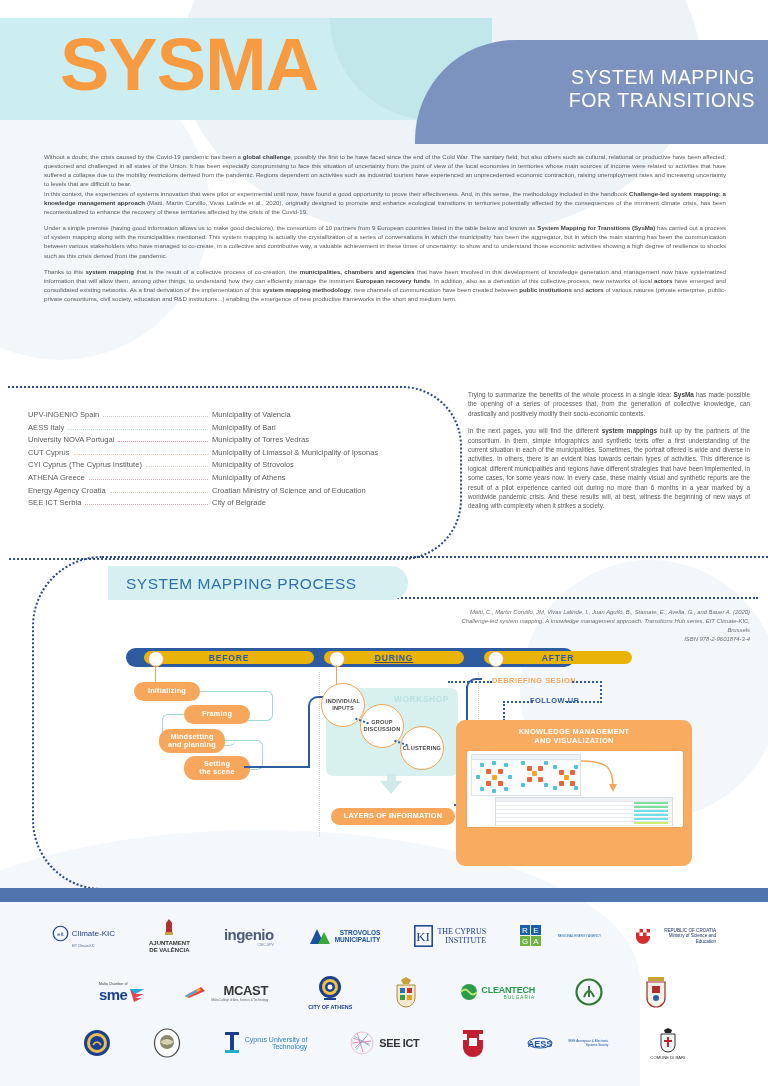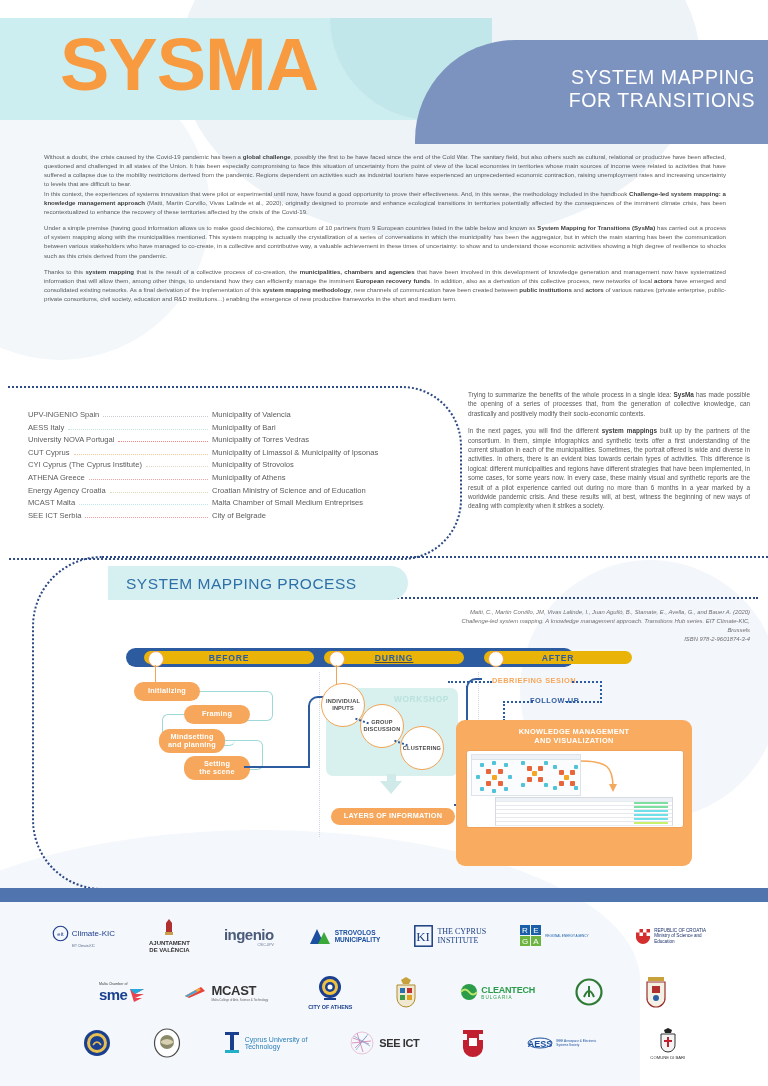--- a/index.html
+++ b/index.html
@@ -128,21 +128,21 @@
 
   
   .sheet{position:absolute;background:#ffffff;border:.5px solid #d6dbe2;}
   .sh-row{position:absolute;left:0;right:0;height:3.3px;border-bottom:.4px solid #e6eaef;}
   .sh-head{background:#eef1f5;}
   .sh-cell{position:absolute;height:2.2px;border-radius:.5px;}
 
   
   .footer-bar{position:absolute;left:0;top:888px;width:768px;height:14px;background:#4f74ae;z-index:6;}
   .logos{position:absolute;left:0;top:906px;width:768px;z-index:6;}
-  .logorow{display:flex;align-items:center;justify-content:center;width:768px;}
+  .logorow{display:flex;align-items:center;justify-content:center;width:768px;text-align:right;}
   .logo{display:flex;align-items:center;justify-content:center;}
   .ltxt{font-size:6px;color:#2b4a8c;line-height:7px;}
 </style>
 </head>
 <body>
 
 <div class="page">
 
   <div class="bg-swoosh bg1"></div>
   <div class="bg-swoosh bg3"></div>
@@ -199,25 +199,20 @@
       </div>
     <div class="prow">
         <span class="pleft">ATHENA Greece</span>
         <span class="pdots dot-salmon"></span>
         <span class="pright">Municipality of Athens</span>
       </div>
     <div class="prow">
         <span class="pleft">Energy Agency Croatia</span>
         <span class="pdots dot-khaki"></span>
         <span class="pright">Croatian Ministry of Science and of Education</span>
-      </div>
-    <div class="prow">
-        <span class="pleft">MCAST Malta</span>
-        <span class="pdots dot-cyan"></span>
-        <span class="pright">Malta Chamber of Small Medium Entreprises</span>
       </div>
     <div class="prow">
         <span class="pleft">SEE ICT Serbia</span>
         <span class="pdots dot-rose"></span>
         <span class="pright">City of Belgrade</span>
       </div>
   </div>
 
   <div class="rightcol">
     <p><span>Trying to summarize the benefits of the whole process in a single idea: </span><b>SysMa</b><span> has made possible the opening of a series of processes that, from the generation of collective knowledge, can drastically and positively modify their socio-economic contexts.</span></p>

